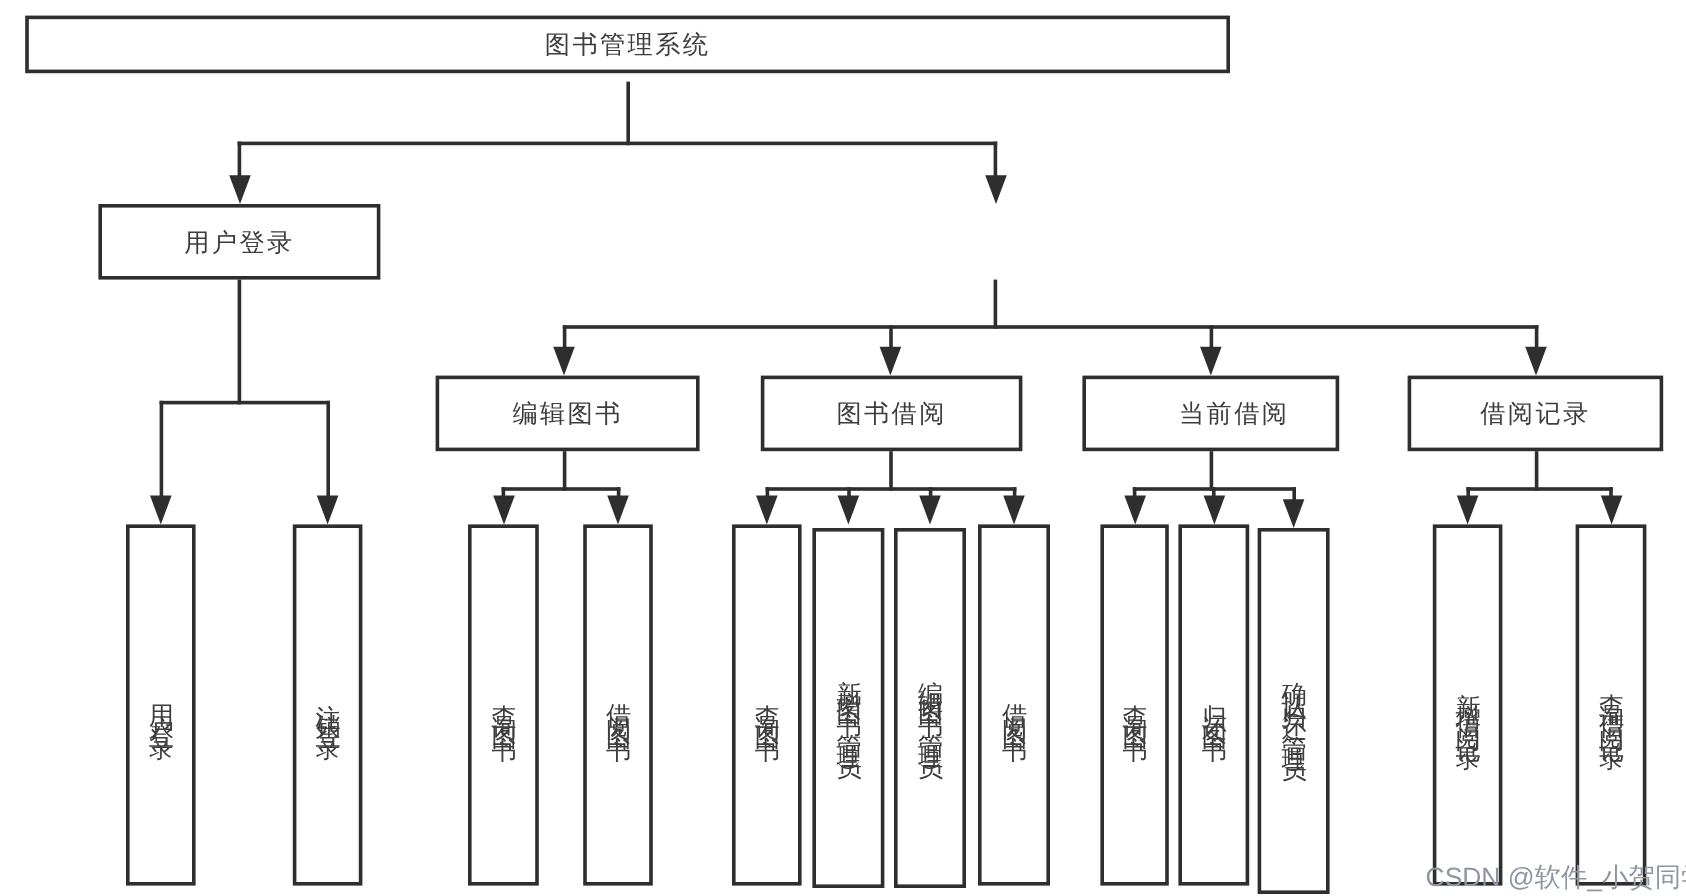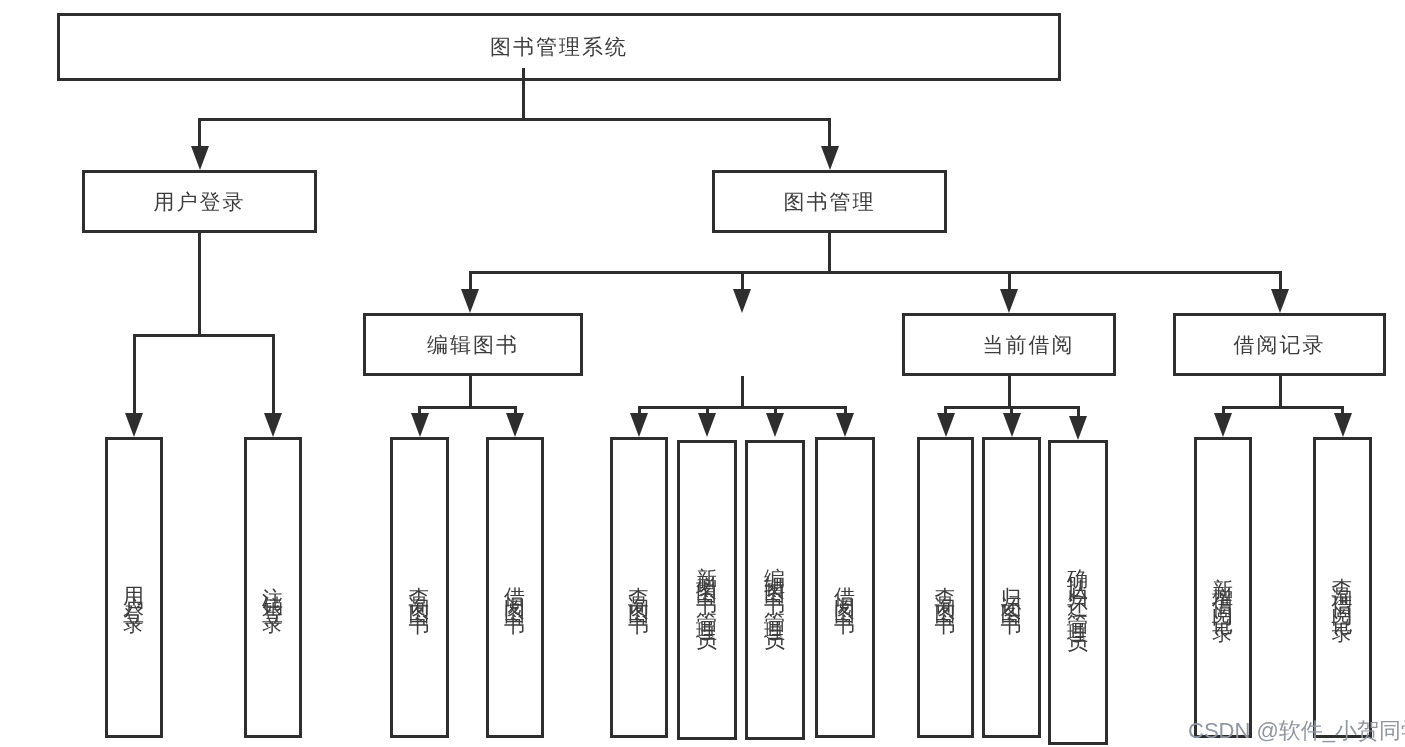--- a/index.html
+++ b/index.html
@@ -47,36 +47,33 @@
     color:var(--wm);
     z-index:10;
     white-space:nowrap;
   }
 </style>
 </head>
 <body>
 
 <div class="canvas">
 
-  <div class="box hbox" style="left:21px;top:13px;width:1004px;height:68px;margin-left:36px;">
+  <div class="box hbox" style="left:21px;top:13px;width:1004px;height:48px;">
     <span>图书管理系统</span>
   </div>
 
   <div class="vl" style="left:522px;top:68px;height:53px;"></div>
   <div class="hl" style="left:198px;top:118px;width:633px;"></div>
   <div class="vl" style="left:198px;top:118px;height:32px;"></div>
   <div class="ar" style="left:191px;top:146px;"></div>
   <div class="vl" style="left:828px;top:118px;height:32px;"></div>
   <div class="ar" style="left:821px;top:146px;"></div>
 
   <div class="box hbox" style="left:82px;top:170px;width:235px;height:63px;">
     <span>用户登录</span>
-  </div>
-  <div class="box hbox" style="left:712px;top:170px;width:235px;height:63px;">
-    <span>图书管理</span>
   </div>
 
   <div class="vl" style="left:198px;top:233px;height:104px;"></div>
   <div class="hl" style="left:133px;top:334px;width:142px;"></div>
   <div class="vl" style="left:133px;top:334px;height:82px;"></div>
   <div class="ar" style="left:125px;top:413px;"></div>
   <div class="vl" style="left:272px;top:334px;height:82px;"></div>
   <div class="ar" style="left:264px;top:413px;"></div>
 
   <div class="vl" style="left:828px;top:233px;height:41px;"></div>
@@ -85,20 +82,23 @@
   <div class="ar" style="left:461px;top:289px;"></div>
   <div class="vl" style="left:741px;top:271px;height:22px;"></div>
   <div class="ar" style="left:733px;top:289px;"></div>
   <div class="vl" style="left:1008px;top:271px;height:22px;"></div>
   <div class="ar" style="left:1000px;top:289px;"></div>
   <div class="vl" style="left:1279px;top:271px;height:22px;"></div>
   <div class="ar" style="left:1271px;top:289px;"></div>
 
   <div class="box hbox" style="left:363px;top:313px;width:220px;height:63px;">
     <span>编辑图书</span>
+  </div>
+  <div class="box hbox" style="left:634px;top:313px;width:218px;height:63px;">
+    <span>图书借阅</span>
   </div>
   <div class="box hbox" style="left:902px;top:313px;width:214px;height:63px;padding-left:39px;">
     <span>当前借阅</span>
   </div>
   <div class="box hbox" style="left:1173px;top:313px;width:213px;height:63px;">
     <span>借阅记录</span>
   </div>
 
   <div class="vl" style="left:469px;top:376px;height:33px;"></div>
   <div class="hl" style="left:418px;top:406px;width:99px;"></div>

